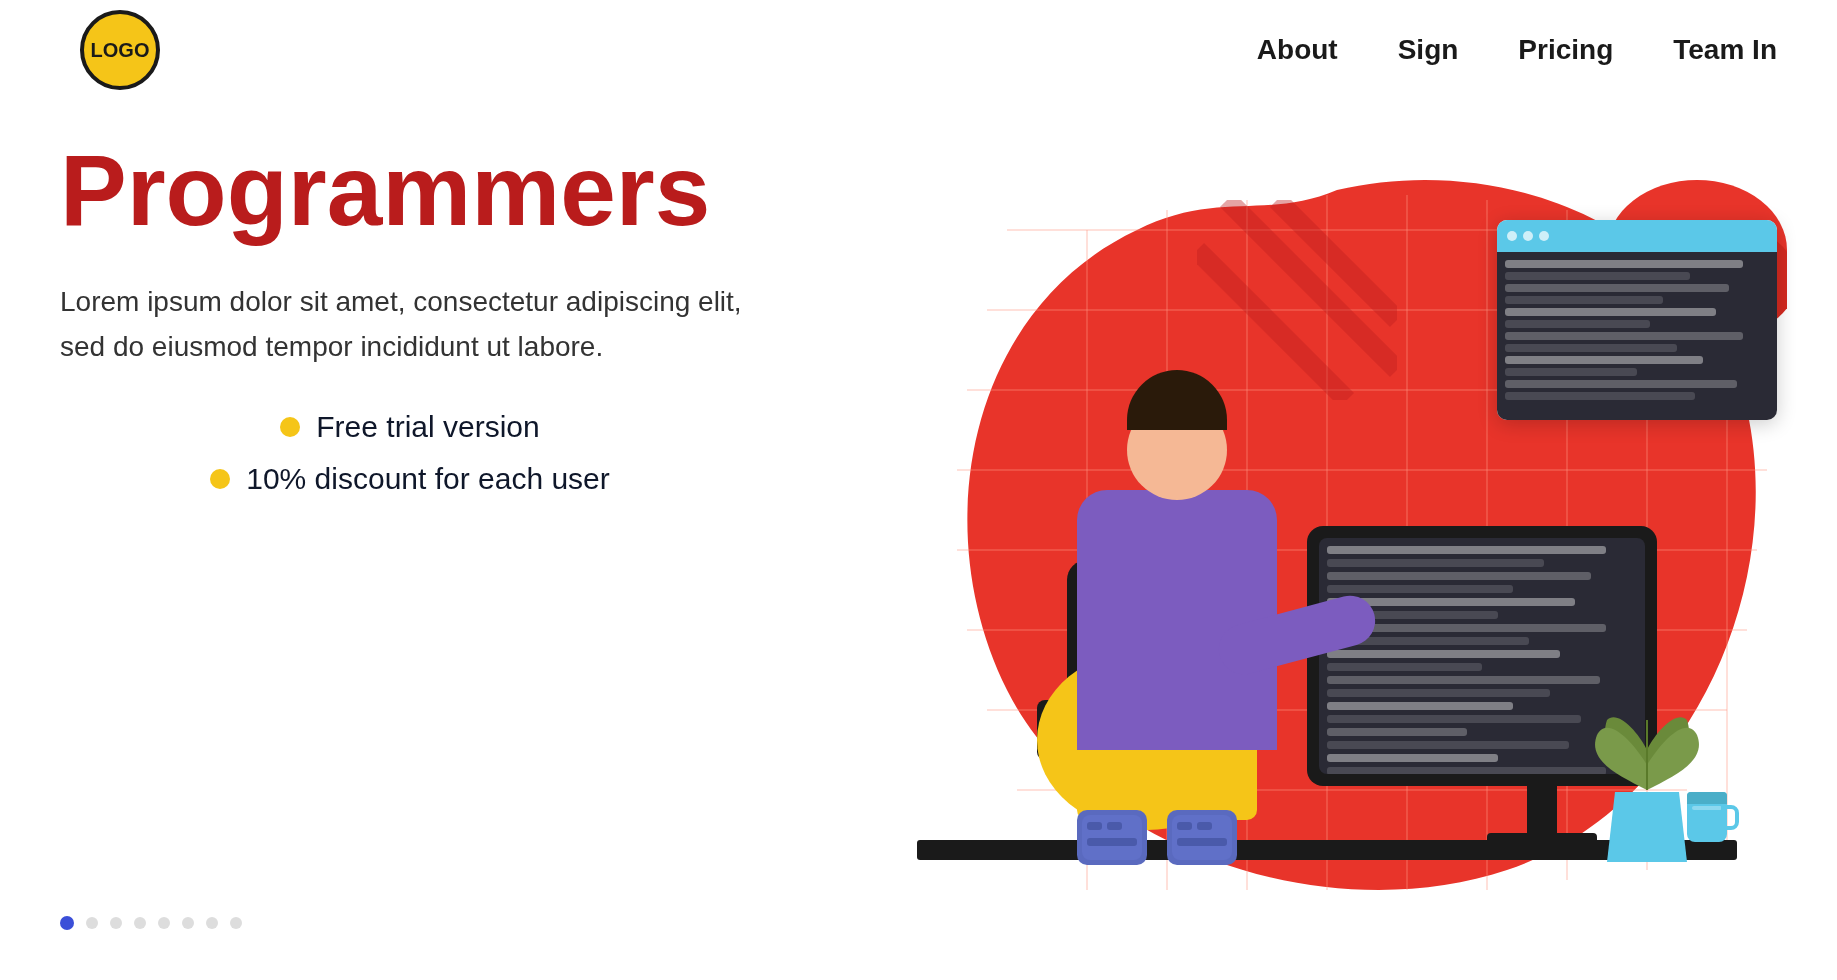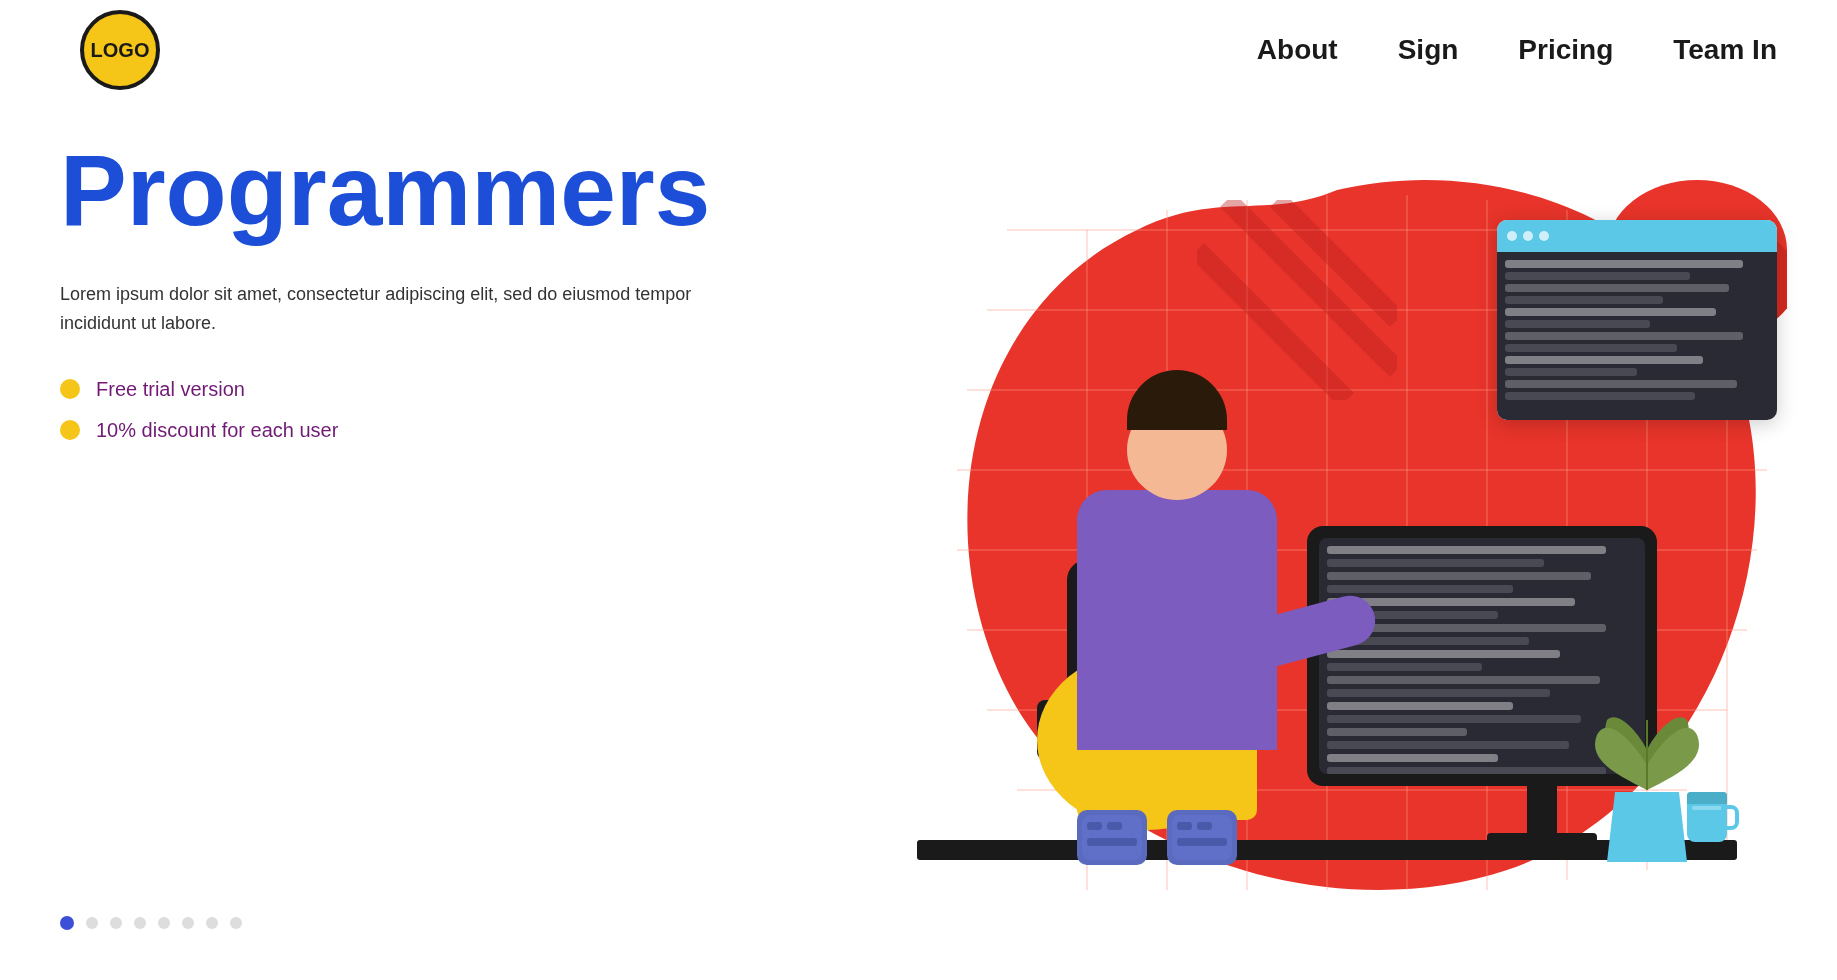--- a/index.html
+++ b/index.html
@@ -59,44 +59,45 @@
     .left-content {
       position: absolute;
       top: 140px;
       left: 60px;
       width: 700px;
     }
 
     .main-title {
       font-size: 100px;
       font-weight: 900;
-      color: #1d4ed8;
+      color: #b91c1c;
       line-height: 1.0;
       margin-bottom: 40px;
     }
 
     .description {
-      font-size: 18px;
+      font-size: 28px;
       color: #333;
       line-height: 1.6;
       margin-bottom: 40px;
     }
 
     .feature-list {
       list-style: none;
       margin-bottom: 50px;
     }
 
     .feature-list li {
       display: flex;
       align-items: center;
       gap: 16px;
-      font-size: 20px;
-      color: #701a75;
+      font-size: 30px;
+      color: #0f172a;
       margin-bottom: 18px;
+      justify-content: center;
     }
 
     .bullet-dot {
       width: 20px;
       height: 20px;
       border-radius: 50%;
       background: #F5C518;
       flex-shrink: 0;
     }
 

